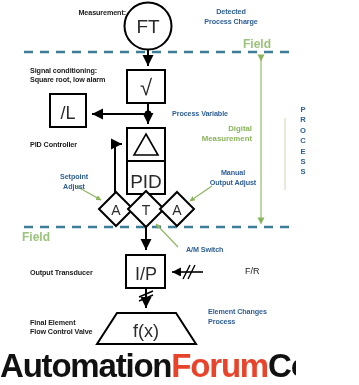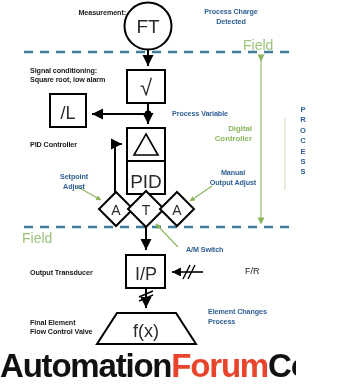--- a/index.html
+++ b/index.html
@@ -4,21 +4,21 @@
 <style>
   html,body{margin:0;padding:0;}
   body{
     width:359px;height:385px;background:#ffffff;position:relative;overflow:hidden;
     font-family:"Liberation Sans",sans-serif;
   }
   #diagram{position:absolute;left:0;top:0;width:359px;height:385px;}
   .lbl{position:absolute;font-weight:bold;color:#1a1a1a;font-size:7.2px;line-height:9px;letter-spacing:-0.1px;}
   .ann{position:absolute;font-weight:bold;color:#2f5f94;font-size:7.2px;line-height:9.5px;letter-spacing:-0.1px;}
   .ann-green{position:absolute;font-weight:bold;color:#8ab45c;font-size:7.8px;line-height:10px;}
-  .ann-field{position:absolute;font-weight:normal;color:#9ac47a;font-size:14px;}
+  .ann-field{position:absolute;font-weight:bold;color:#9ac47a;font-size:12px;}
   .plain{position:absolute;color:#1a1a1a;font-size:9px;padding-left:40px;}
   .ctr{text-align:center;}
   .rt{text-align:right;}
   .proc{position:absolute;font-weight:bold;color:#2f5f94;font-size:7.6px;line-height:10.4px;text-align:center;}
   #logo{position:absolute;left:0;top:347px;width:296px;height:38px;
         font-family:"Liberation Sans",sans-serif;font-weight:bold;font-size:33px;
         letter-spacing:-1.2px;white-space:nowrap;overflow:hidden;text-align:center;}
   #logo span{display:inline-block;}
   .lg-dark{color:#111111;}
   .lg-red{color:#e8442c;}
@@ -117,22 +117,22 @@
 <div class="lbl" style="left:30px;top:268px;width:90px;">
   <div>Output Transducer</div>
 </div>
 
 <div class="lbl" style="left:30px;top:318px;width:92px;">
   <div>Final Element</div>
   <div>Flow Control Valve</div>
 </div>
 
 <div class="ann ctr" style="left:186px;top:7px;width:90px;">
+  <div>Detected</div>
   <div>Process Charge</div>
-  <div>Detected</div>
 </div>
 
 <div class="ann" style="left:172px;top:109px;width:107px;">Process Variable</div>
 
 <div class="ann ctr" style="left:44px;top:172px;width:60px;">
   <div>Setpoint</div>
   <div>Adjust</div>
 </div>
 
 <div class="ann ctr" style="left:196px;top:168px;width:74px;">
@@ -144,21 +144,21 @@
 
 <div class="ann" style="left:208px;top:307px;width:90px;">
   <div>Element Changes</div>
   <div>Process</div>
 </div>
 
 <div class="plain" style="left:205px;top:266px;">F/R</div>
 
 <div class="ann-green rt" style="left:176px;top:124px;width:76px;text-align:right;">
   <div>Digital</div>
-  <div>Controller</div>
+  <div>Measurement</div>
 </div>
 
 <div class="ann-field" style="left:243px;top:37px;">Field</div>
 <div class="ann-field" style="left:22px;top:230px;">Field</div>
 
 <div class="proc" id="process-vertical" style="left:295px;top:105px;width:16px;">
     <div>P</div>
     <div>R</div>
     <div>O</div>
     <div>C</div>

